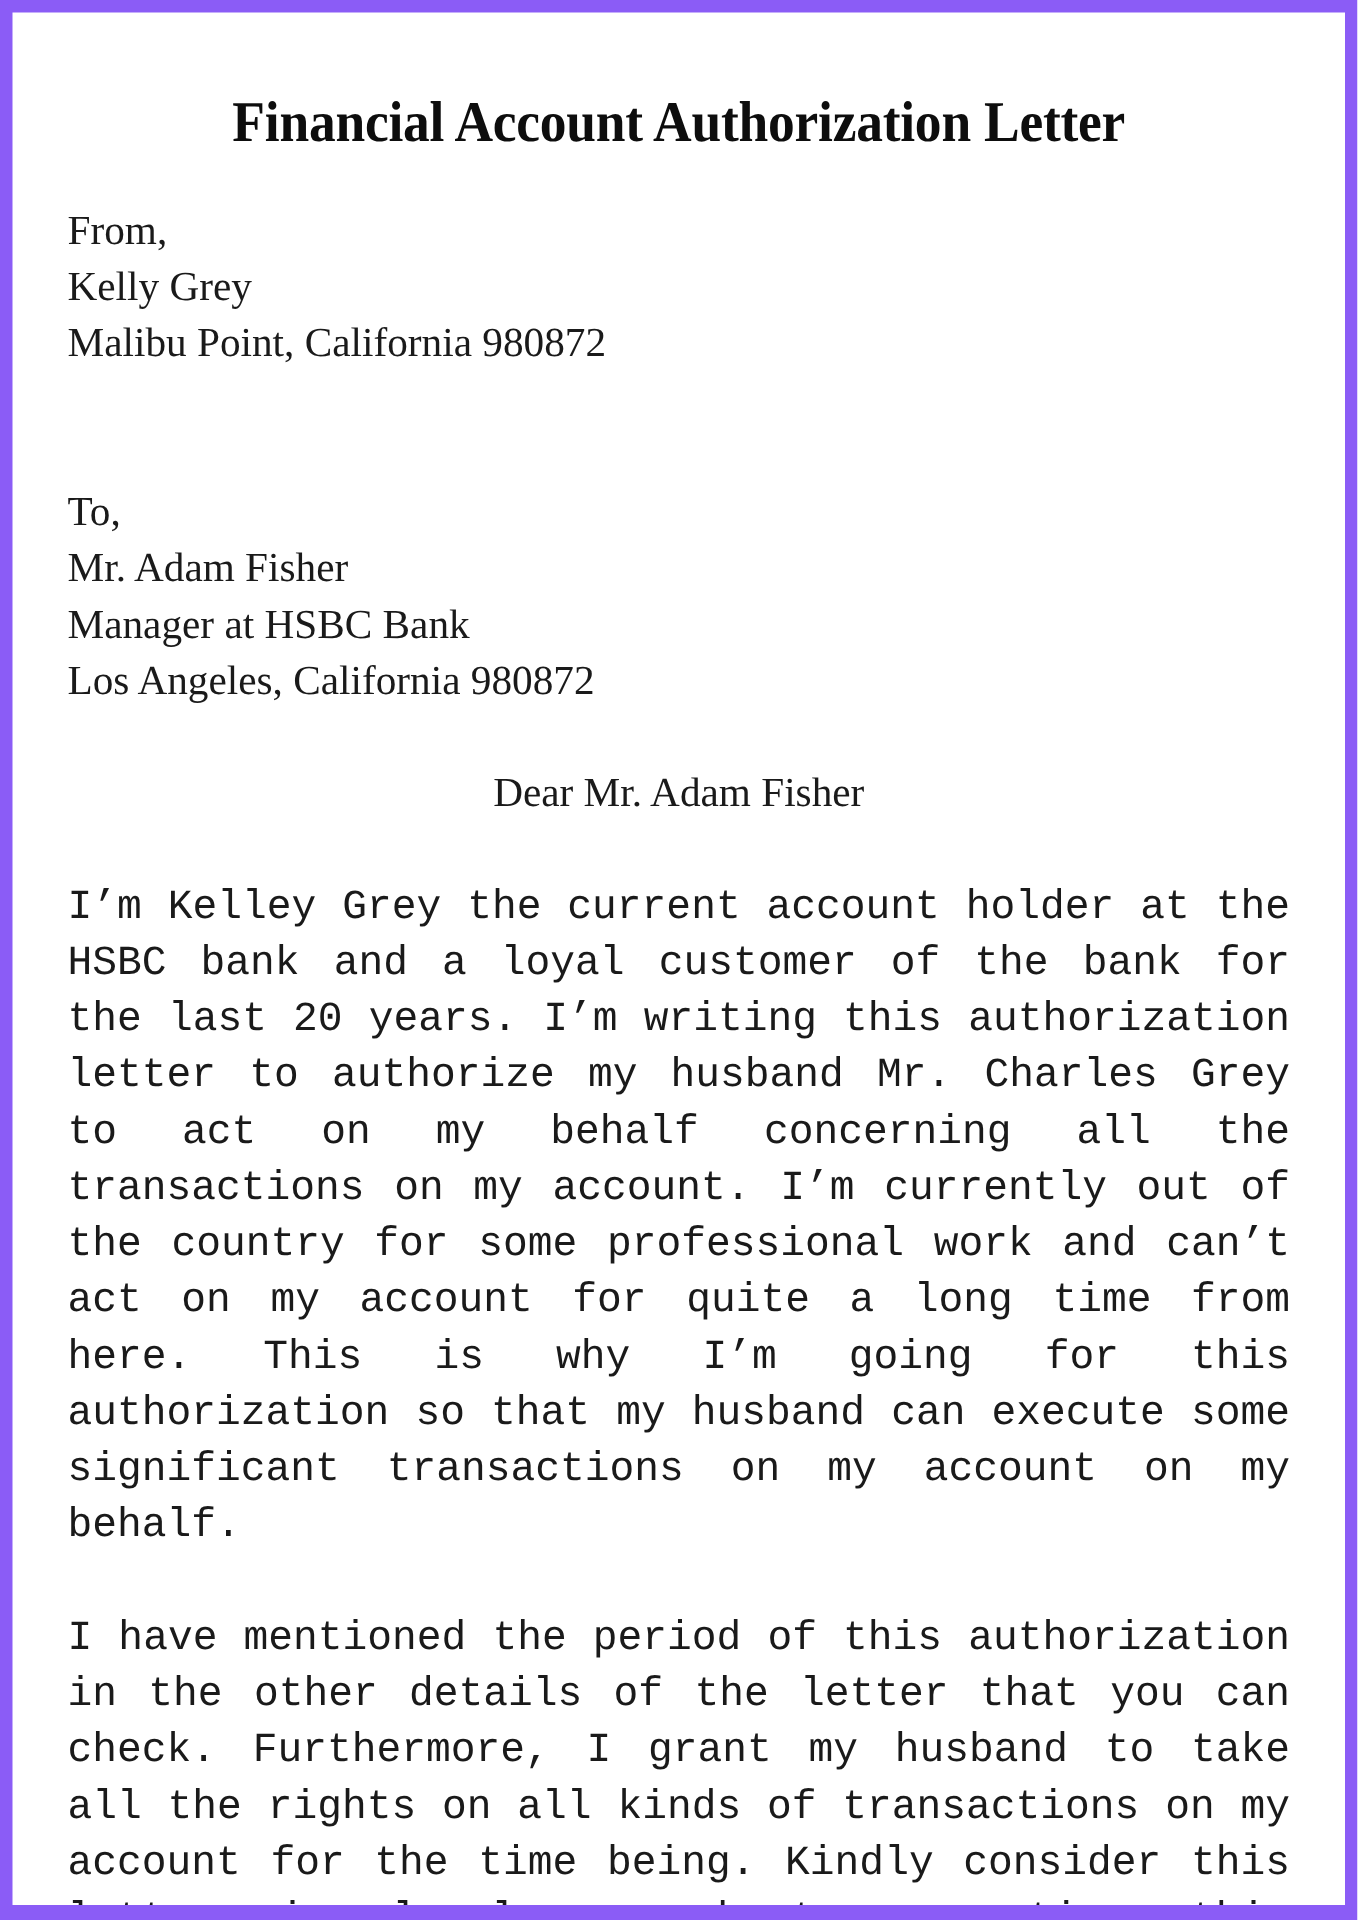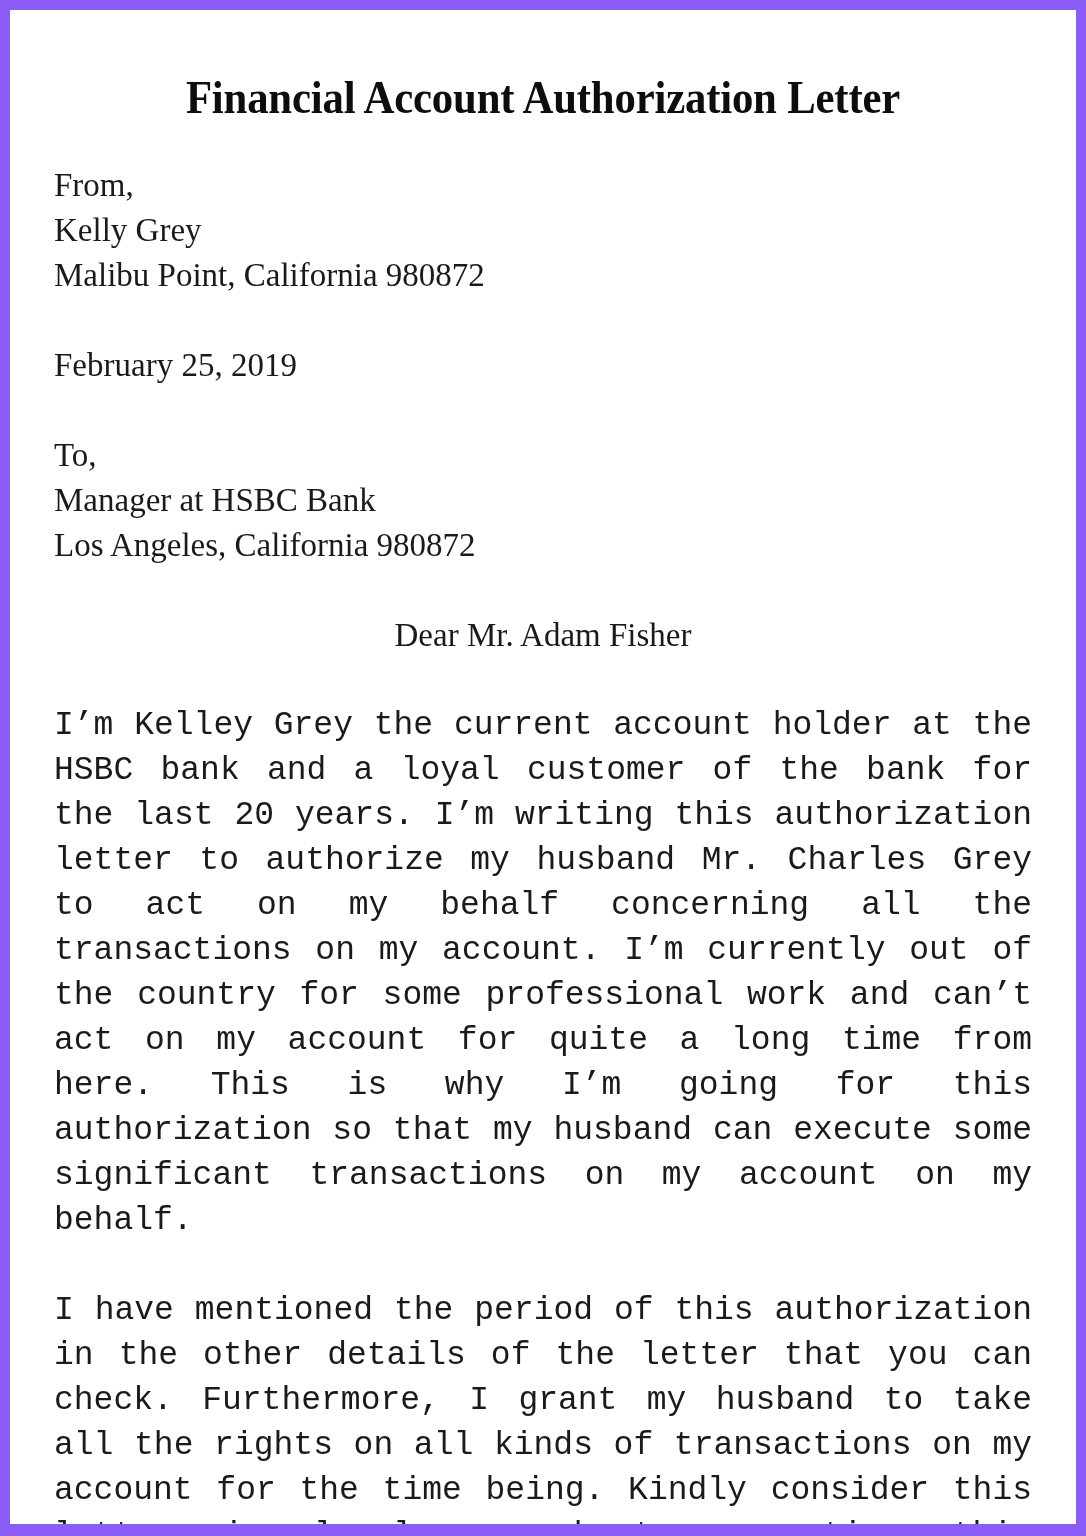--- a/index.html
+++ b/index.html
@@ -90,28 +90,26 @@
     <div class="letter-body">
 
       <div class="block">
         <span class="block-line">From,</span>
         <span class="block-line">Kelly Grey</span>
         <span class="block-line">Malibu Point, California 980872</span>
       </div>
 
       <span class="spacer-line"></span>
 
-      <div class="block">
-        <span class="block-line">February 25, 2019</span>
-      </div>
 
       <span class="spacer-line"></span>
 
       <div class="block">
         <span class="block-line">To,</span>
+        <span class="block-line">Mr. Adam Fisher</span>
         <span class="block-line">Manager at HSBC Bank</span>
         <span class="block-line">Los Angeles, California 980872</span>
       </div>
 
       <span class="spacer-line"></span>
 
       <p class="salutation">Dear Mr. Adam Fisher</p>
 
       <span class="spacer-line"></span>
 

